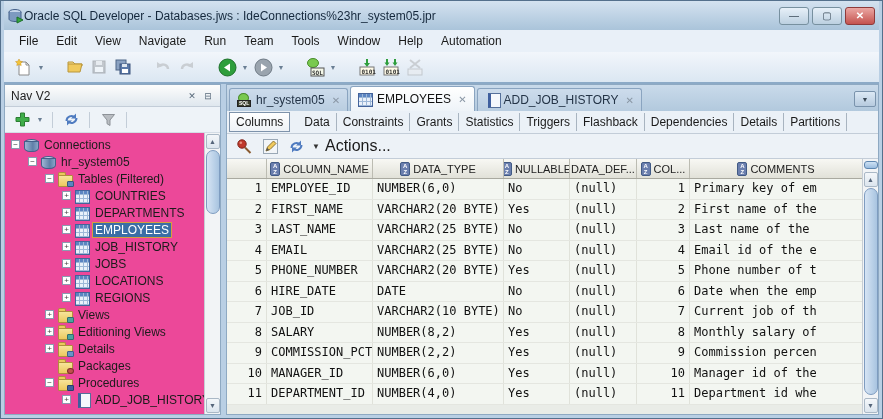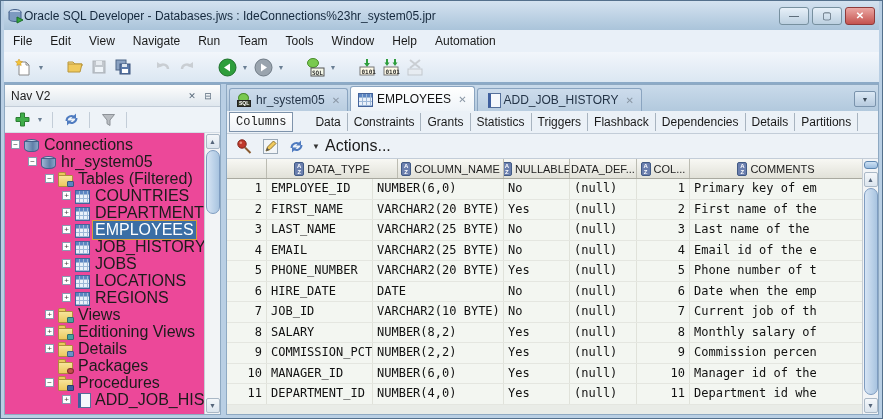--- a/index.html
+++ b/index.html
@@ -13,21 +13,21 @@
   .titlebar { height:29px; display:flex; align-items:center; padding:0 4px;
               background:linear-gradient(#d4e2f0,#aac4da); }
   .title-text { font-size:12px; color:#15283c; white-space:nowrap; overflow:hidden; flex:1; }
   .wctrl { display:flex; gap:3px; }
   .wbtn { width:30px; height:18px; border:1px solid #77909f; border-radius:3px;
           background:linear-gradient(#e7f0f8,#bcd0e0); font-size:10px; color:#3a4a58;
           display:flex; align-items:center; justify-content:center; cursor:default; }
   .wbtn.close { background:linear-gradient(#eba7a3,#c4524e); border-color:#8e3a3a; color:#fff; font-weight:bold; }
 
   
-  .menubar { height:22px; background:#e9f0f8; display:flex; align-items:center; }
+  .menubar { height:22px; background:#e9f0f8; display:flex; align-items:center; padding-left:6px; }
   .menu-item { font-size:12px; color:#1a1a1a; padding:2px 9px; }
 
   
   .toolbar { height:32px; background:linear-gradient(#f2f6fb,#dbe7f2); border-bottom:2px solid #8caac7;
              display:flex; align-items:center; padding-left:8px; gap:2px; }
   .tbtn { height:24px; min-width:22px; display:flex; align-items:center; justify-content:center; border-radius:2px; }
   .tsep { width:14px; }
   .dd { font-size:7px; color:#6b7f94; width:10px; text-align:center; }
   .disabled { opacity:.42; filter:grayscale(.9); }
 
@@ -41,21 +41,21 @@
                 display:flex; align-items:center; padding:0 4px; }
   .nav-title { flex:1; font-size:12px; color:#222; padding-left:2px; }
   .nhbtn { width:16px; height:14px; font-size:9px; color:#5a6b7c; display:flex; align-items:center; justify-content:center; }
   .nav-toolbar { height:26px; background:#eef3f8; border-bottom:1px solid #d4dde6; display:flex; align-items:center; padding-left:6px; gap:2px; }
   .ntsep { width:1px; height:16px; background:#c3cdd8; margin:0 5px; }
   .nav-body { flex:1; display:flex; min-height:0; }
   .tree { flex:1; overflow:hidden; padding-top:3px; }
   .tree-item { height:17px; display:flex; align-items:center; gap:4px; white-space:nowrap; }
   .toggle { width:9px; height:9px; border:1px solid #8b9bb0; background:#fff; font-size:8px; line-height:7px;
             text-align:center; color:#444; flex:0 0 9px; }
-  .tlabel { font-size:16px; color:#1c1c1c; padding:0 2px; }
+  .tlabel { font-size:12px; color:#1c1c1c; padding:0 2px; }
   .tree-item.selected .tlabel { background:#3b6ea5; color:#fff; outline:1px solid #d89e3c; }
 
   
   .ticon { display:inline-block; position:relative; flex:0 0 14px; height:14px; }
   .icon-db::before { content:''; position:absolute; left:0; top:1px; width:13px; height:5px; background:#c6d6ea;
                      border:1px solid #44608a; border-radius:50%; }
   .icon-db::after { content:''; position:absolute; left:0; top:3px; width:13px; height:9px;
                     background:linear-gradient(90deg,#9fb6d4,#5f7fa8 60%,#8aa5c8);
                     border:1px solid #44608a; border-radius:0 0 6px 6px/0 0 4px 4px; }
   .icon-table::after { content:''; position:absolute; left:0; top:1px; width:13px; height:12px; border:1px solid #44639a;
@@ -92,21 +92,21 @@
   .tab-close { font-size:10px; color:#8a97a5; padding-left:2px; }
   .tab-icon { position:relative; width:14px; height:14px; display:inline-block; }
   .tablist-btn { margin-left:auto; align-self:center; width:22px; height:16px; background:linear-gradient(#dce9f5,#b6cade);
                  border:1px solid #7a93ac; border-radius:2px; font-size:7px; color:#3a4a58; display:flex; align-items:center; justify-content:center; }
   .ticon-sql::before { content:''; position:absolute; left:1px; top:0; width:9px; height:8px; background:#79c94f; border:1px solid #4a8c2c; border-radius:50%; }
   .ticon-sql::after { content:'SQL'; position:absolute; left:0; bottom:0; font-size:5px; font-weight:bold; color:#fff;
                       background:#3a3f2c; padding:0 1px; border:1px solid #222; line-height:5px; }
 
   .subtabs { height:23px; background:#ebf1f7; border-bottom:1px solid #c3cdd8; display:flex; align-items:center; padding-left:2px; }
   .subtab { font-size:12px; color:#1a1a1a; padding:2px 6px; border-right:1px solid #a8b4c0; }
-  .subtab.active { background:linear-gradient(#ffffff,#eef2f6); border:1px solid #7e93ab; margin-right:16px;font-family:Liberation Mono, monospace; }
+  .subtab.active { background:linear-gradient(#ffffff,#eef2f6); border:1px solid #7e93ab; margin-right:8px; }
 
   .grid-toolbar { height:25px; background:#edf2f7; border-bottom:1px solid #c3cdd8; display:flex; align-items:center; padding-left:6px; gap:4px; }
   .actions-label { font-size:16px; color:#1a1a1a; }
 
   .grid-wrap { flex:1; display:flex; min-height:0; background:#e9ece7; }
   .grid { flex:1; min-width:0; overflow:hidden; }
   .grid-header { height:20px; display:flex; background:linear-gradient(#f8f8f4,#e1e1d8); border-bottom:1px solid #a9a9a0; }
   .gh { display:flex; align-items:center; justify-content:center; gap:3px; border-right:1px solid #bcbcb2;
         font-size:11px; color:#222; overflow:hidden; white-space:nowrap; }
   .az { width:10px; height:14px; background:#6b7fae; border:1px solid #415a85; border-radius:2px; display:flex;
@@ -443,33 +443,33 @@
         <span class="dd" style="color:#333;font-size:8px">▼</span>
         <span class="actions-label">Actions...</span>
       </div>
       <div class="grid-wrap">
         <div class="grid">
           <div class="grid-header" id="ghead">
               <div class="gh c0">
 
     <span class="ghl"></span>
   </div>
+              <div class="gh c1">
+    <span class="az">
+                  <i>A</i>
+                  <i>Z</i>
+                </span>
+    <span class="ghl">COLUMN_NAME</span>
+  </div>
               <div class="gh c2">
     <span class="az">
                   <i>A</i>
                   <i>Z</i>
                 </span>
     <span class="ghl">DATA_TYPE</span>
-  </div>
-              <div class="gh c1">
-    <span class="az">
-                  <i>A</i>
-                  <i>Z</i>
-                </span>
-    <span class="ghl">COLUMN_NAME</span>
   </div>
               <div class="gh c3">
     <span class="az">
                   <i>A</i>
                   <i>Z</i>
                 </span>
     <span class="ghl">NULLABLE</span>
   </div>
               <div class="gh c4">
 

